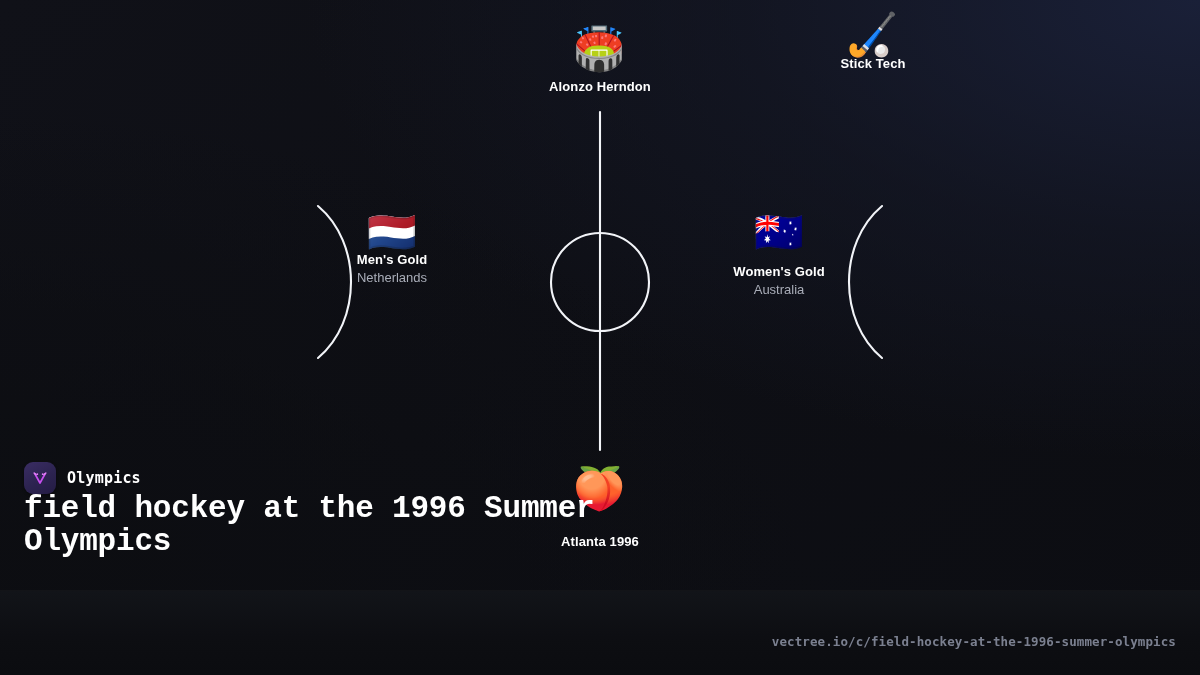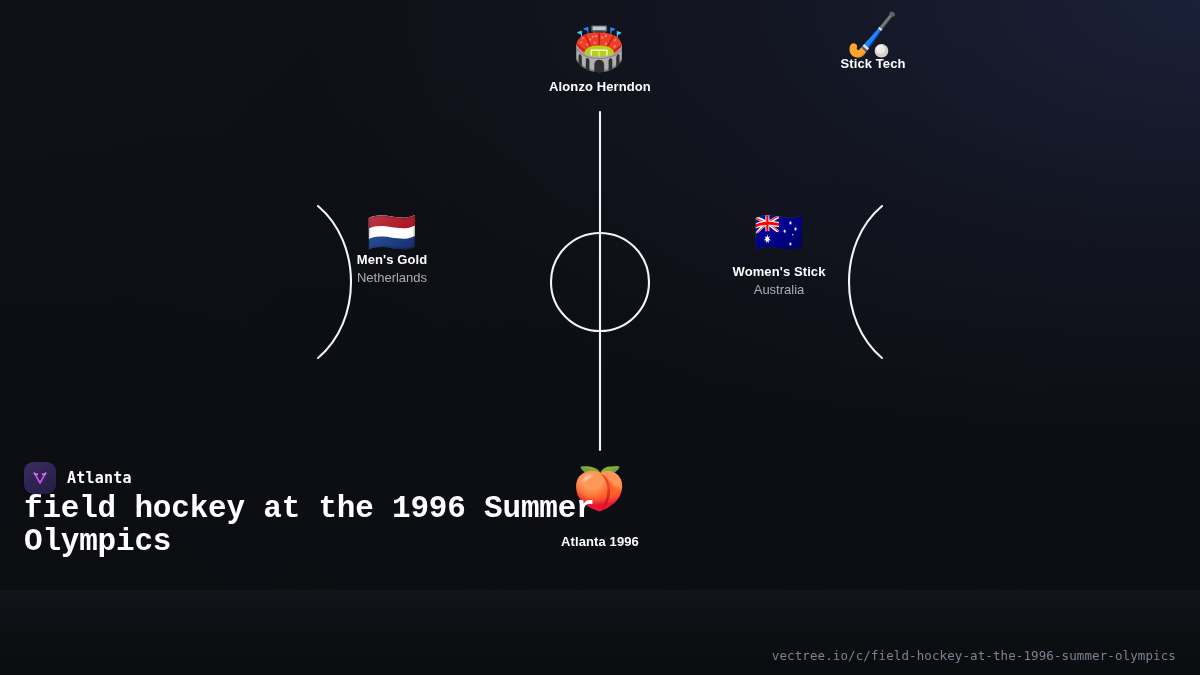--- a/index.html
+++ b/index.html
@@ -137,25 +137,26 @@
     font-size: 31px;
     font-weight: bold;
     line-height: 1.07;
     color: #ffffff;
     letter-spacing: -0.2px;
   }
 
   #page-url {
     position: absolute;
     right: 24px;
-    bottom: 12px;
+    bottom: 26px;
     font-family: "DejaVu Sans Mono", "Liberation Mono", monospace;
     font-size: 12.5px;
     color: #7b8090;
     letter-spacing: 0.1px;
+    font-weight: bold;
   }
 </style>
 </head>
 <body>
 
 <div id="bg-base"></div>
 
 <svg id="graph-canvas" viewBox="0 0 1200 675" width="1200" height="675">
 
   <line class="pitch-line" x1="600" y1="112" x2="600" y2="450" stroke-width="2.1"></line>
@@ -178,40 +179,40 @@
 </div>
 
 <div class="node" id="node-mens-gold">
   <div class="node-emoji mid">🇳🇱</div>
   <div class="node-title">Men's Gold</div>
   <div class="node-sub">Netherlands</div>
 </div>
 
 <div class="node" id="node-womens-gold">
   <div class="node-emoji mid">🇦🇺</div>
-  <div class="node-title">Women's Stick</div>
+  <div class="node-title">Women's Gold</div>
   <div class="node-sub">Australia</div>
 </div>
 
 <div class="node" id="node-bottom">
   <div class="node-emoji big">🍑</div>
   <div class="node-title">Atlanta 1996</div>
 </div>
 
 <div id="footer">
 
   <div id="brand-row">
     <div id="brand-logo">
       <svg width="20" height="20" viewBox="0 0 20 20">
         <path d="M5 6 L10 15 L15 6" fill="none" stroke="#c84ff0" stroke-width="1.7" stroke-linecap="round" stroke-linejoin="round"></path>
         <path d="M4.2 5.1 L6.0 6.6" stroke="#e07ef7" stroke-width="1.5" stroke-linecap="round"></path>
         <path d="M15.8 5.1 L14.0 6.6" stroke="#e07ef7" stroke-width="1.5" stroke-linecap="round"></path>
         <circle cx="7.3" cy="6.2" r="0.9" fill="#e07ef7"></circle>
         <circle cx="12.7" cy="6.2" r="0.9" fill="#e07ef7"></circle>
       </svg>
     </div>
-    <div id="brand-name">Atlanta</div>
+    <div id="brand-name">Olympics</div>
   </div>
 
   <div id="page-title">field hockey at the 1996 Summer Olympics</div>
 
   <div id="page-url">vectree.io/c/field-hockey-at-the-1996-summer-olympics</div>
 </div>
 
 </body></html>

